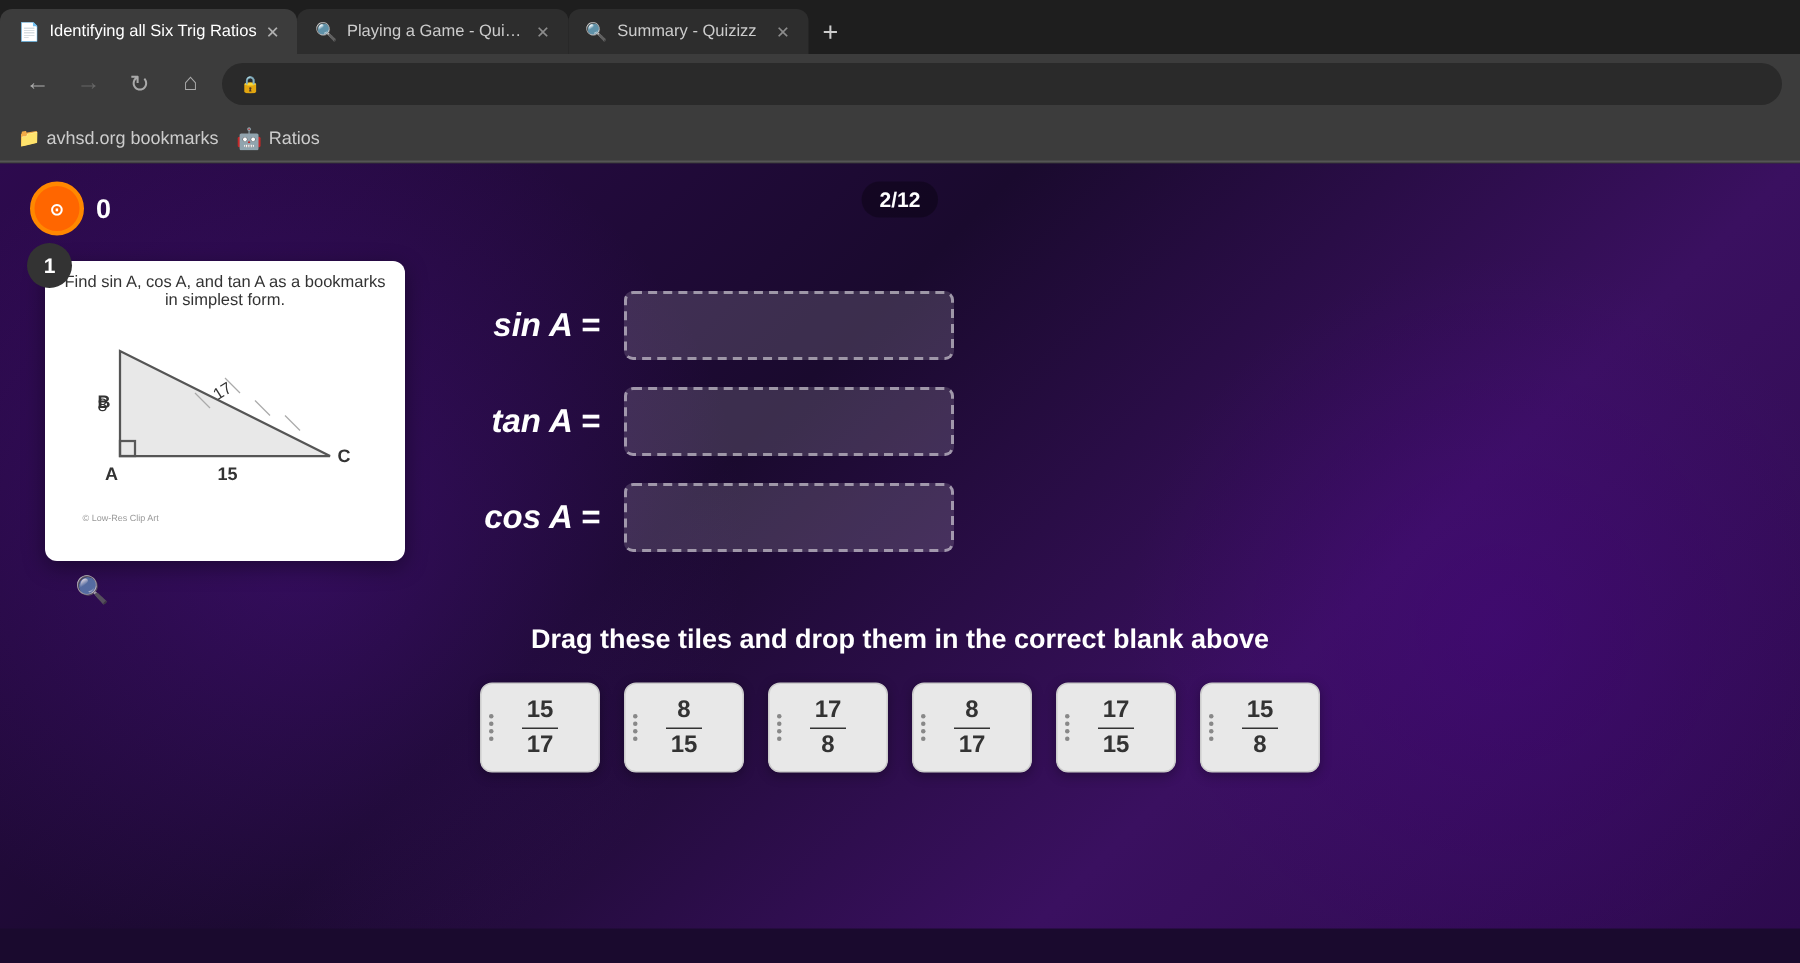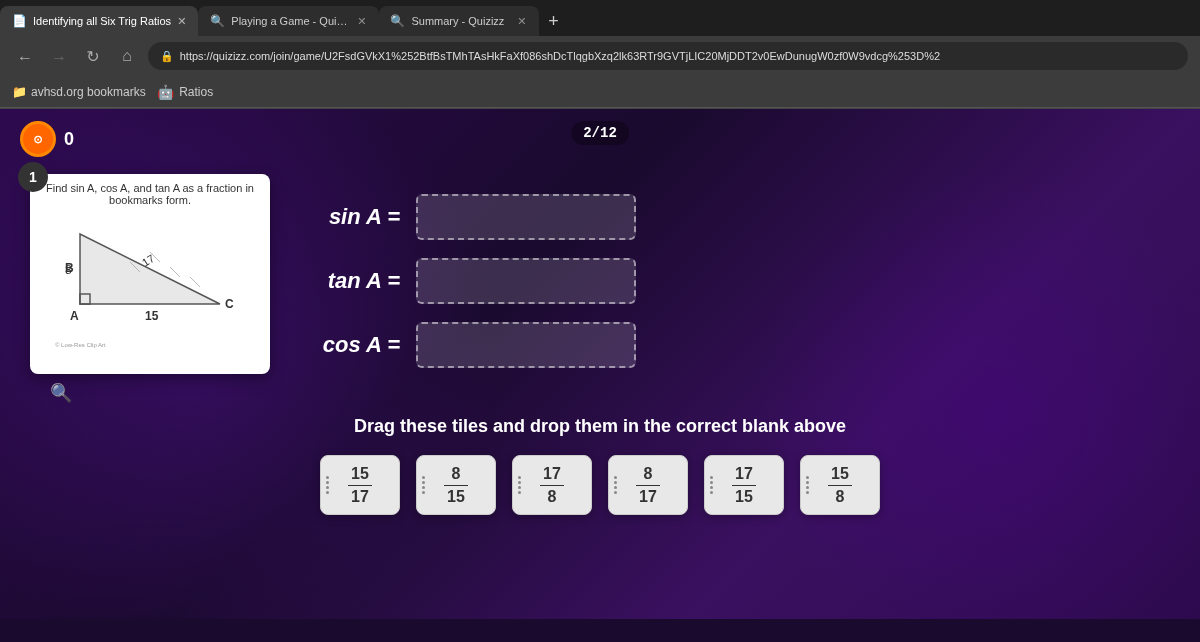--- a/index.html
+++ b/index.html
@@ -184,21 +184,20 @@
       position: absolute;
       top: 12px;
       left: 50%;
       transform: translateX(-50%);
       color: white;
       font-size: 14px;
       font-weight: bold;
       background: rgba(0,0,0,0.3);
       padding: 4px 12px;
       border-radius: 12px;
-      font-family: Liberation Mono, monospace;
     }
 
     .question-area {
       display: flex;
       width: 100%;
       padding: 10px 30px;
       gap: 30px;
       margin-top: 55px;
       position: relative;
       z-index: 1;
@@ -395,21 +394,20 @@
     <div class="tab-new">+</div>
   </div>
 
   <div class="nav-bar">
     <div class="nav-btn">←</div>
     <div class="nav-btn" style="color:#666;">→</div>
     <div class="nav-btn">↻</div>
     <div class="nav-btn">⌂</div>
     <div class="address-bar">
       <span style="font-size:11px;color:#aaa;">🔒</span>
-      <span style="font-size:11px;color:#ddd;overflow:hidden;white-space:nowrap;text-overflow:ellipsis;">https://quizizz.com/join/game/U2FsdGVkX1%252BtfBsTMhTAsHkFaXf086shDcTlqgbXzq2lk63RTr9GVTjLIC20MjDDT2v0EwDunugW0zf0W9vdcg%253D%2</span>
     </div>
   </div>
 
   <div class="bookmarks-bar">
     <div class="bookmark-item">
       <span>📁</span>
       <span>avhsd.org bookmarks</span>
     </div>
     <div class="bookmark-item">
       <span style="font-size:14px;">🤖</span>
@@ -429,21 +427,21 @@
 
   <div class="question-counter">2/12</div>
 
   <div class="question-area">
 
     <div style="position:relative;">
       <div class="question-card">
         <div class="question-number-badge">
           <span>1</span>
         </div>
-        <div class="question-text">Find sin A, cos A, and tan A as a fraction in bookmarks form.</div>
+        <div class="question-text">Find sin A, cos A, and tan A as a bookmarks in simplest form.</div>
         
         <svg class="triangle-diagram" viewBox="0 0 200 140">
 
           <rect x="30" y="82" width="10" height="10" fill="none" stroke="#333" stroke-width="1.5"></rect>
 
           <polygon points="30,92 170,92 30,22" fill="rgba(180,180,180,0.3)" stroke="#555" stroke-width="1.5"></polygon>
 
           <line x1="80" y1="50" x2="90" y2="60" stroke="#aaa" stroke-width="0.8"></line>
           <line x1="100" y1="40" x2="110" y2="50" stroke="#aaa" stroke-width="0.8"></line>
           <line x1="120" y1="55" x2="130" y2="65" stroke="#aaa" stroke-width="0.8"></line>

